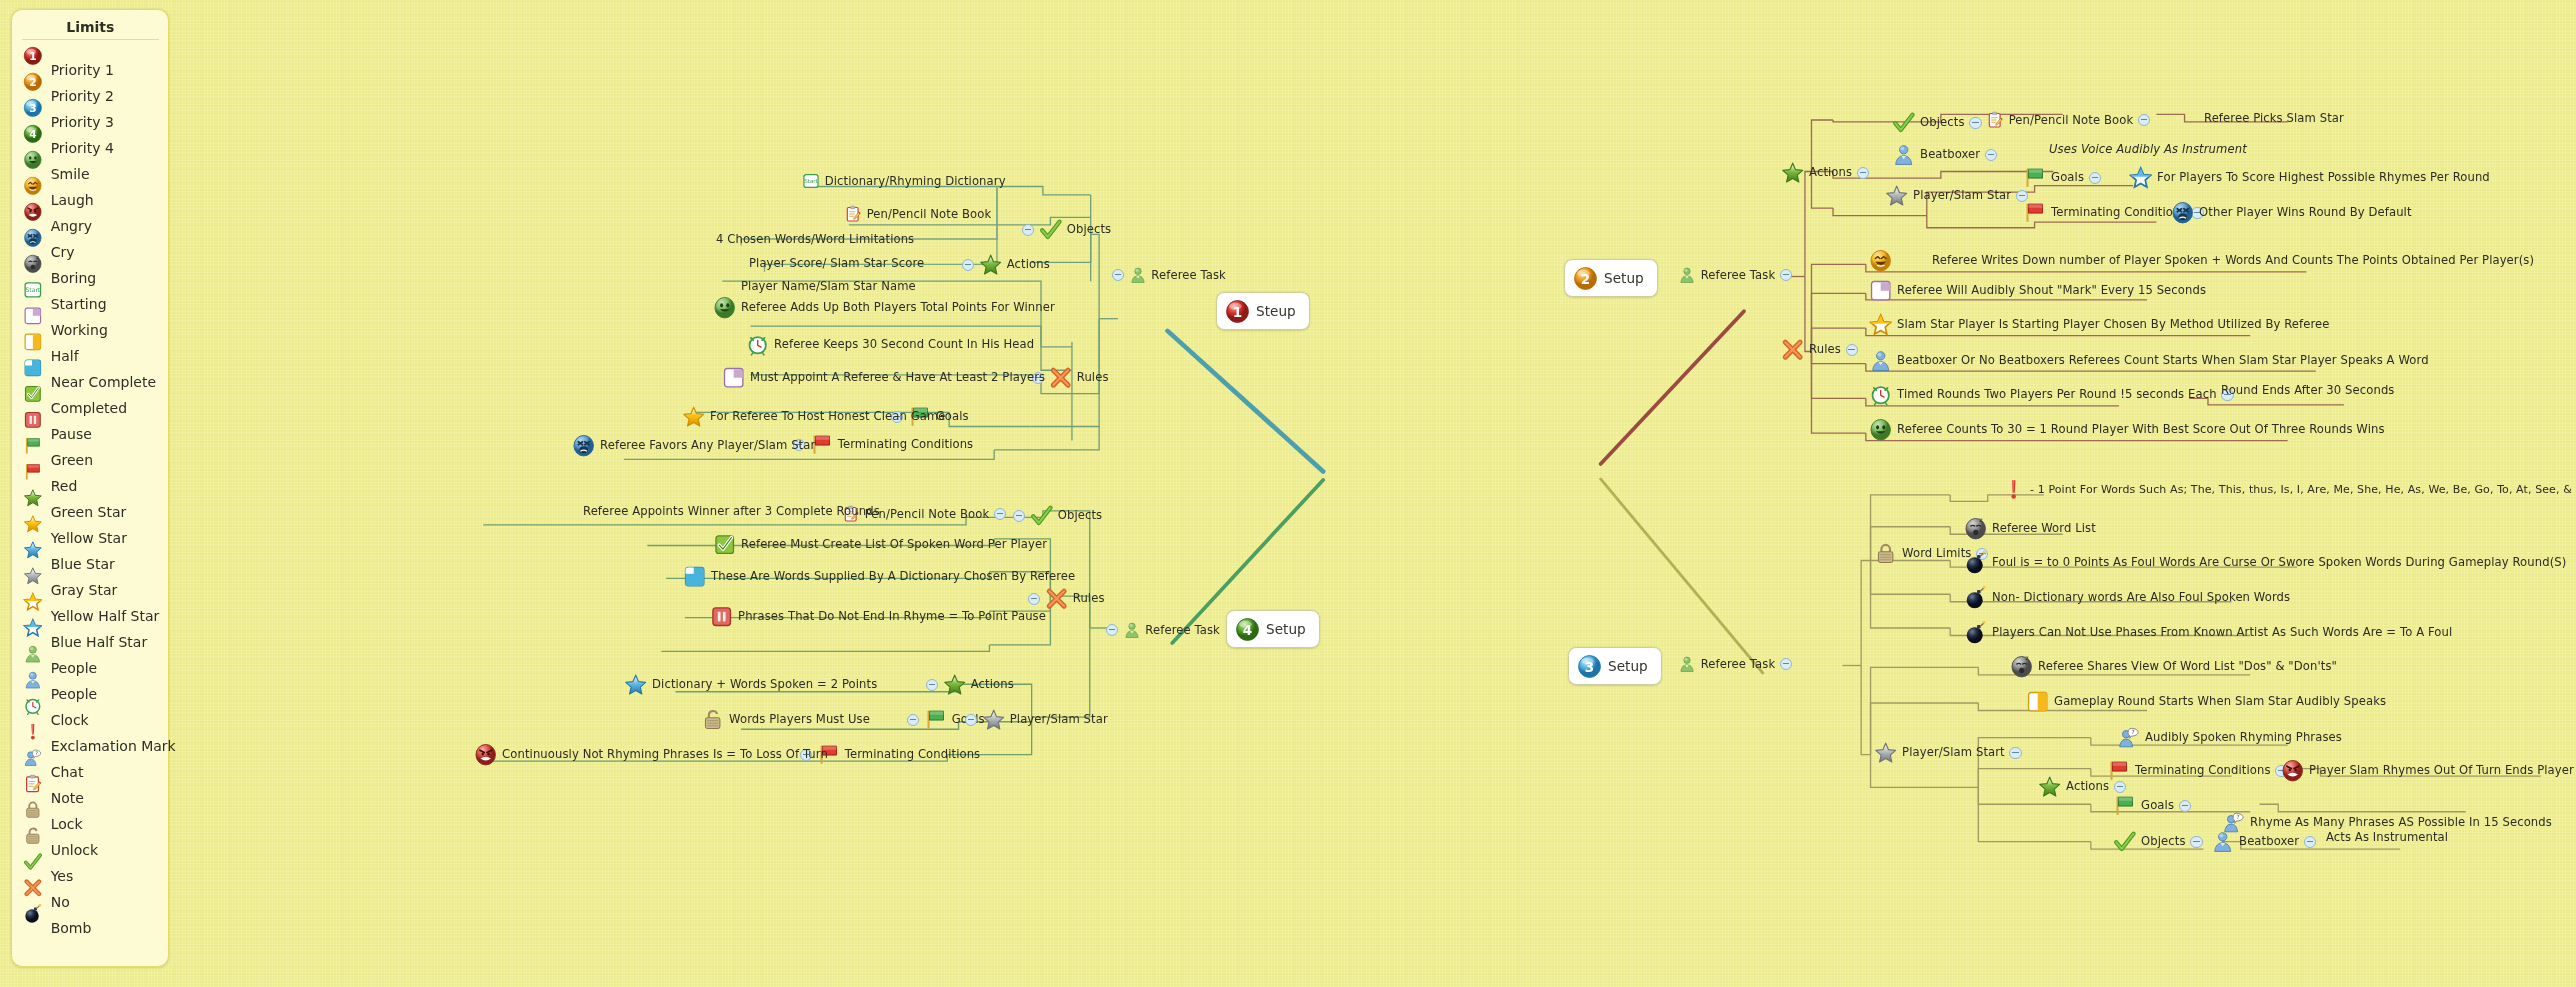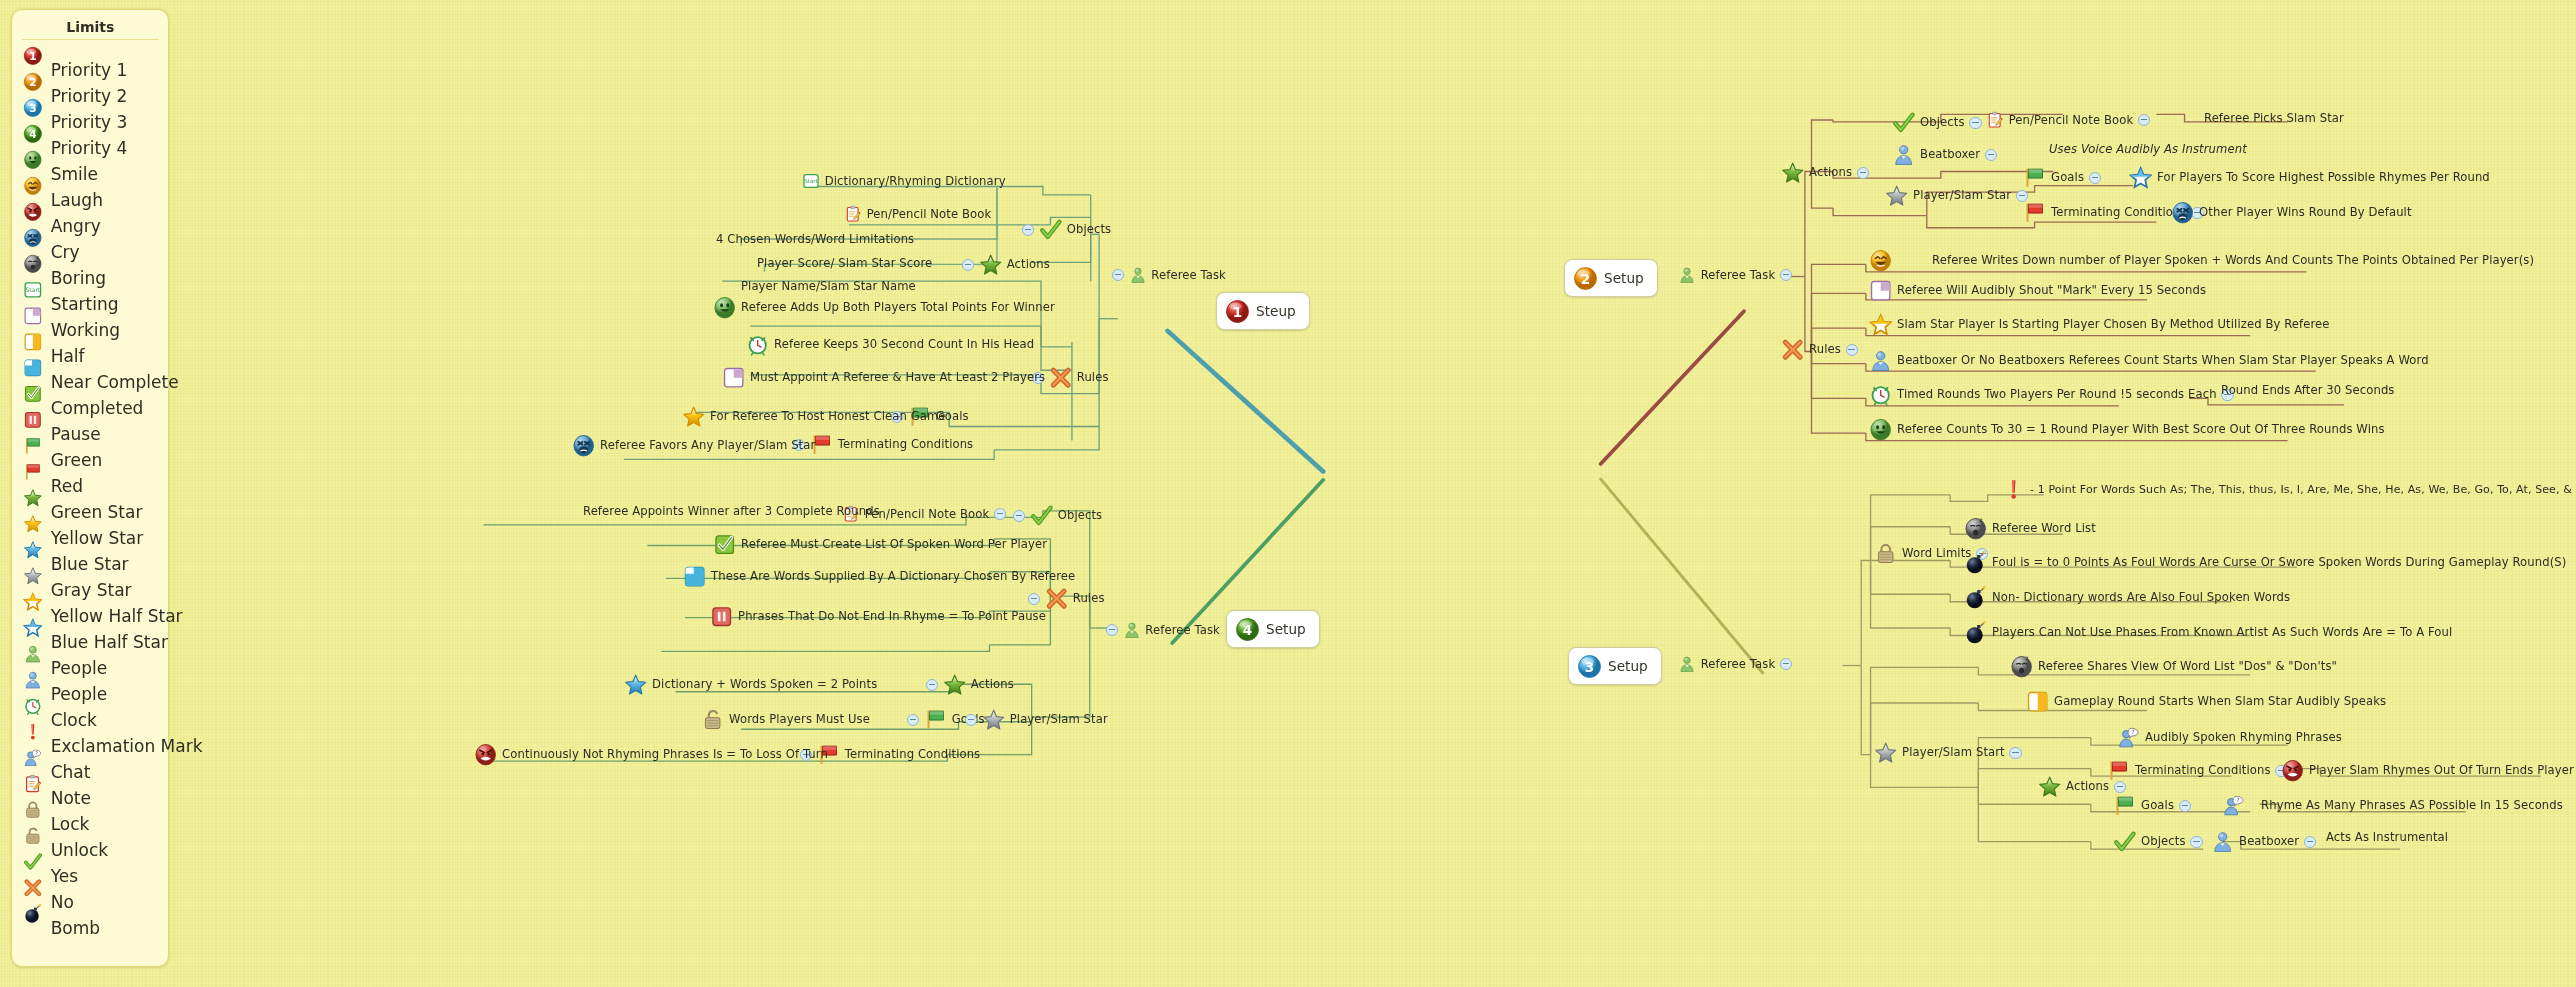--- a/index.html
+++ b/index.html
@@ -16,21 +16,21 @@
       repeating-linear-gradient(90deg,rgba(255,255,255,.09) 0 0.9px,rgba(0,0,0,.012) 0.9px 2.8px);
     opacity:.9;}
 
   
   #legend{position:absolute;left:11.3px;top:9.4px;width:158px;height:958px;
     background:#fcfbd4;border:1.9px solid #e4d96a;border-radius:11.3px;
     box-shadow:0 0.9px 2.8px rgba(0,0,0,.12);box-sizing:border-box;padding:5.6px 0 0 0;}
   #legend .ttl{text-align:center;font-weight:bold;font-size:14px;color:#2f2f24;
     padding:2.8px 0 4.7px;border-bottom:0.9px solid #e7dd8d;margin:0 9.4px 2.8px;}
   .leg-row{display:flex;align-items:center;height:26px;padding-left:10.3px;}
-  .leg-row .lbl{font-size:17px;margin-left:8.4px;color:#2e2e25;white-space:nowrap;margin-top:28px;}
+  .leg-row .lbl{font-size:14px;margin-left:8.4px;color:#2e2e25;white-space:nowrap;margin-top:28px;}
 
   
   .ic{width:19.7px;height:19.7px;flex:0 0 19.7px;position:relative;display:inline-block;}
   .ic svg{width:100%;height:100%;display:block;}
 
   
   #map{position:absolute;inset:0;}
   svg#wires{position:absolute;left:0;top:0;width:2576px;height:987px;pointer-events:none;}
 
   .node{position:absolute;display:flex;align-items:center;white-space:nowrap;
@@ -837,21 +837,21 @@
           </defs>
           <polygon points="12,2.2 14.9,8.9 22.2,9.6 16.7,14.5 18.3,21.6 12,17.9 5.7,21.6 7.3,14.5 1.8,9.6 9.1,8.9" fill="url(#s7dbb3f)" stroke="#3f7a18" stroke-width="1.2" stroke-linejoin="round"></polygon>
         </svg>
       </span>
     <span class="tx">Actions</span>
   </div>
   <div class="node" style="left:716px;top:233px;">
     <span class="tx" style="margin-left:0">4 Chosen Words/Word Limitations</span>
   </div>
   <div class="node" style="left:741px;top:257px;">
-    <span class="tx" style="margin-left:16px">Player Score/ Slam Star Score</span>
+    <span class="tx" style="margin-left:8px">Player Score/ Slam Star Score</span>
   </div>
   <div class="node" style="left:741px;top:280px;">
     <span class="tx" style="margin-left:0">Player Name/Slam Star Name</span>
   </div>
 
   <div class="node" style="left:1027px;top:366px;">
     <span class="mn"></span>
     <span class="ic big">
         <svg viewBox="0 0 24 24" xmlns="http://www.w3.org/2000/svg">
           <path d="M4.4 4.4 L19.6 19.6 M19.6 4.4 L4.4 19.6" stroke="#d9632a" stroke-width="5.2" stroke-linecap="round"></path>
@@ -1565,21 +1565,21 @@
     <span class="ic big">
         <svg viewBox="0 0 24 24" xmlns="http://www.w3.org/2000/svg">
           <rect x="3.6" y="2.5" width="2.1" height="19" rx="0.9" fill="#d9a93c"></rect>
           <path d="M5.6 3.2 H20 V12.4 H5.6 Z" fill="#4caf50" stroke="#24712a" stroke-width="0.9"></path>
           <path d="M5.6 3.2 H20 V7 H5.6 Z" fill="#fff" opacity=".22"></path>
         </svg>
       </span>
     <span class="tx">Goals</span>
     <span class="mn"></span>
   </div>
-  <div class="node" style="left:2222px;top:794px;gap:11px;">
+  <div class="node" style="left:2222px;top:811px;">
     <span class="ic big">
         <svg viewBox="0 0 24 24" xmlns="http://www.w3.org/2000/svg" style="font-size:12.4px">
           <circle cx="9.4" cy="8.4" r="3.8" fill="#7fb0e0" stroke="#2f6ba5" stroke-width="0.7"></circle>
           <path d="M2.8 21.4 C3.4 15.6 6.2 13.4 9.4 13.4 C12.6 13.4 15.4 15.6 16 21.4 Z" fill="#7fb0e0" stroke="#2f6ba5" stroke-width="0.7"></path>
           <path d="M14.6 2.4 C18.6 2.4 21.6 4.2 21.6 6.4 C21.6 8.6 18.6 10.4 14.6 10.4 L13 12.6 L13.4 10.2 C12 9.4 11.4 8 11.4 6.4 C11.4 4.2 12.6 2.4 14.6 2.4 Z" fill="#fff" stroke="#777" stroke-width="0.9"></path>
           <text x="16.4" y="8" font-size="6" text-anchor="middle" fill="#444" font-family="DejaVu Sans">?</text>
         </svg>
       </span>
     <span class="tx">Rhyme As Many Phrases AS Possible In 15 Seconds</span>
   </div>

